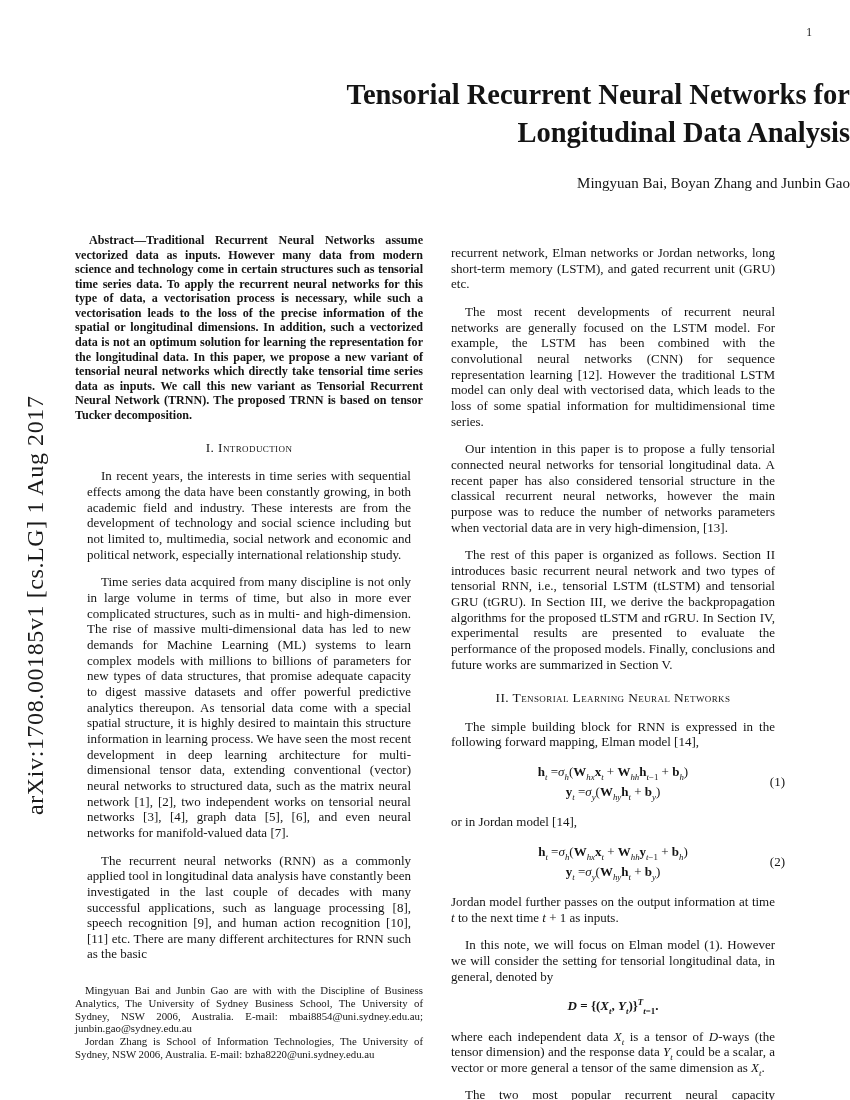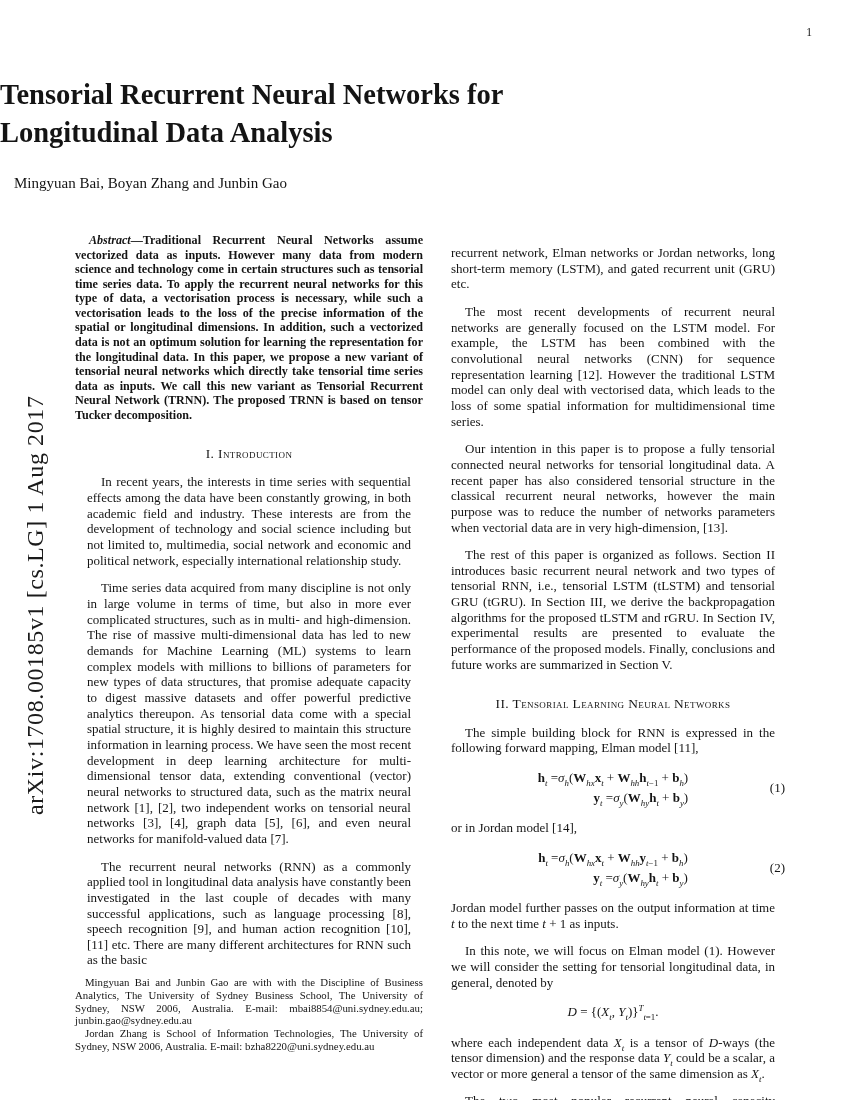--- a/index.html
+++ b/index.html
@@ -25,21 +25,21 @@
     left: 22px; top: 815px;
     transform: rotate(-90deg);
     transform-origin: 0 0;
     white-space: nowrap;
     font-size: 24px;
     letter-spacing: 0.6px;
     color: #1a1a1a;
   }
   .title-block {
     position: absolute; top: 76px; left: 0; right: 0;
-    text-align: left;
+    text-align: right;
   }
   .title {
     margin: 0;
     font-size: 28.5px;
     font-weight: bold;
     line-height: 1.32;
   }
   .authors {
     margin-top: 24px;
     font-size: 15px;
@@ -61,51 +61,51 @@
   .col-left { position: relative; height: 828px; }
   .para { margin: 12px; }
   .para.indent { text-indent: 14px; }
   .abstract {
     margin: 0;
     font-weight: bold;
     font-size: 12.1px;
     line-height: 1.205;
     text-indent: 14px;
   }
-  .abstract-label { font-style: italic; }
+  .abstract-label { }
   .section-heading {
-    margin: 24px 0 9px;
+    margin: 18px 0 9px;
     font-size: 13.4px;
     font-weight: 400;
     font-variant: small-caps;
     letter-spacing: 0.4px;
     text-align: center;
   }
   .footnotes {
     position: absolute;
-    left: 0; right: 0; bottom: 8px;
+    left: 0; right: 0; bottom: 0;
     font-size: 10.8px;
     line-height: 1.19;
     text-align: justify;
     background: #fff;
   }
   .footnote { margin: 0; text-indent: 10px; }
   .equation {
     position: relative;
     margin: 8px 0;
     text-align: center;
     font-size: 13px;
   }
-  .eq-body { display: inline-block; text-align: right; }
+  .eq-body { display: inline-block; text-align: center; }
   .eq-line { display: block; line-height: 1.55; }
   .eq-num {
     position: absolute; right: 2px; top: 50%;
     transform: translateY(-50%);
   }
-  .equation.display { margin: 9px 0; }
+  .equation.display { margin: 9px 0; font-weight: bold; }
   sub, sup { font-size: 68%; line-height: 0; }
   b { font-weight: bold; }
 </style>
 </head>
 <body>
 
 <div class="page">
 
   <div class="page-number">1</div>
 
@@ -137,21 +137,21 @@
     </div>
 
     <div class="col col-right">
       <p class="para">recurrent network, Elman networks or Jordan networks, long short-term memory (LSTM), and gated recurrent unit (GRU) etc.</p>
       <p class="para indent">The most recent developments of recurrent neural networks are generally focused on the LSTM model. For example, the LSTM has been combined with the convolutional neural networks (CNN) for sequence representation learning [12]. However the traditional LSTM model can only deal with vectorised data, which leads to the loss of some spatial information for multidimensional time series.</p>
       <p class="para indent">Our intention in this paper is to propose a fully tensorial connected neural networks for tensorial longitudinal data. A recent paper has also considered tensorial structure in the classical recurrent neural networks, however the main purpose was to reduce the number of networks parameters when vectorial data are in very high-dimension, [13].</p>
       <p class="para indent">The rest of this paper is organized as follows. Section II introduces basic recurrent neural network and two types of tensorial RNN, i.e., tensorial LSTM (tLSTM) and tensorial GRU (tGRU). In Section III, we derive the backpropagation algorithms for the proposed tLSTM and rGRU. In Section IV, experimental results are presented to evaluate the performance of the proposed models. Finally, conclusions and future works are summarized in Section V.</p>
 
       <h2 class="section-heading">II. Tensorial Learning Neural Networks</h2>
 
-      <p class="para indent">The simple building block for RNN is expressed in the following forward mapping, Elman model [11],</p>
+      <p class="para indent">The simple building block for RNN is expressed in the following forward mapping, Elman model [14],</p>
 
       <div class="equation">
         <span class="eq-body">
           <span class="eq-line"><b>h</b><sub><i>t</i></sub> =<i>σ</i><sub><i>h</i></sub>(<b>W</b><sub><i>hx</i></sub><b>x</b><sub><i>t</i></sub> + <b>W</b><sub><i>hh</i></sub><b>h</b><sub><i>t</i>−1</sub> + <b>b</b><sub><i>h</i></sub>)</span>
           <span class="eq-line"><b>y</b><sub><i>t</i></sub> =<i>σ</i><sub><i>y</i></sub>(<b>W</b><sub><i>hy</i></sub><b>h</b><sub><i>t</i></sub> + <b>b</b><sub><i>y</i></sub>)</span>
         </span>
         <span class="eq-num">(1)</span>
       </div>
 
       <p class="para">or in Jordan model [14],</p>

